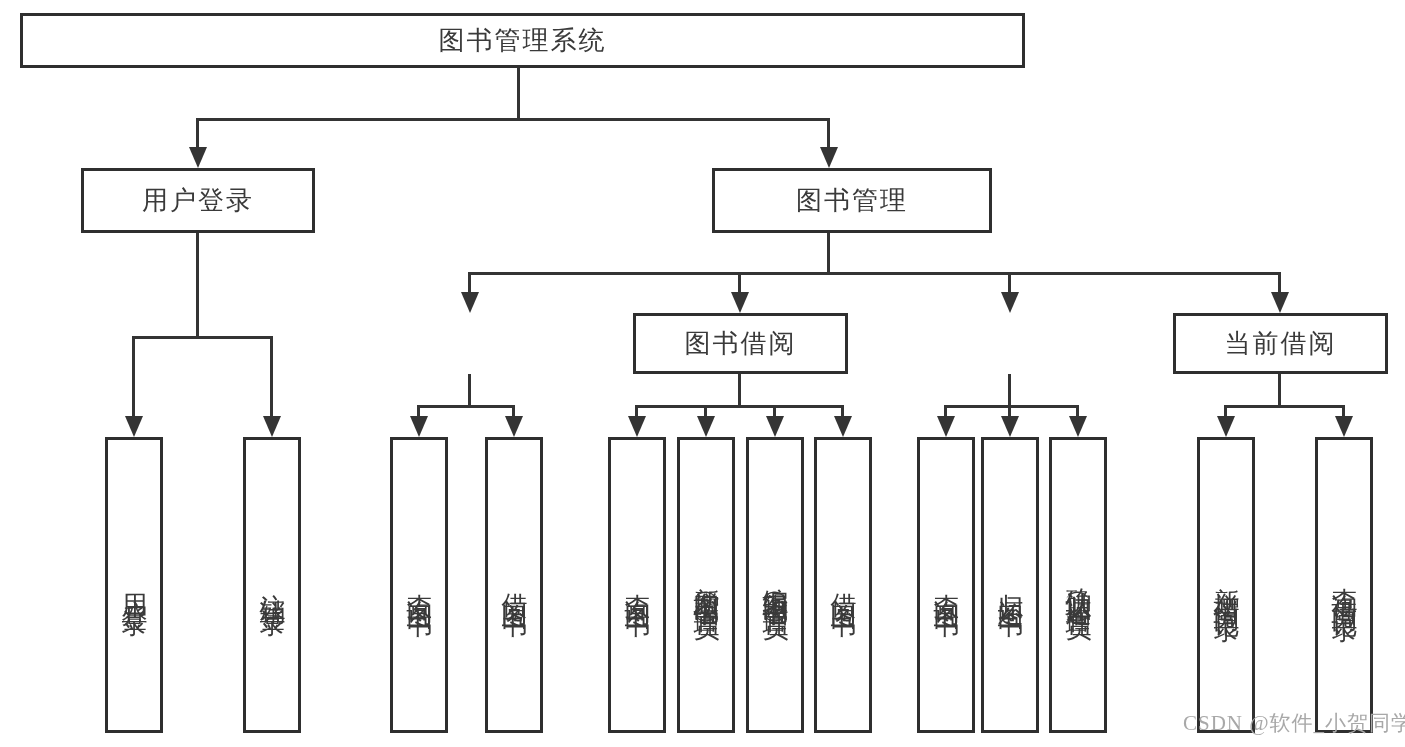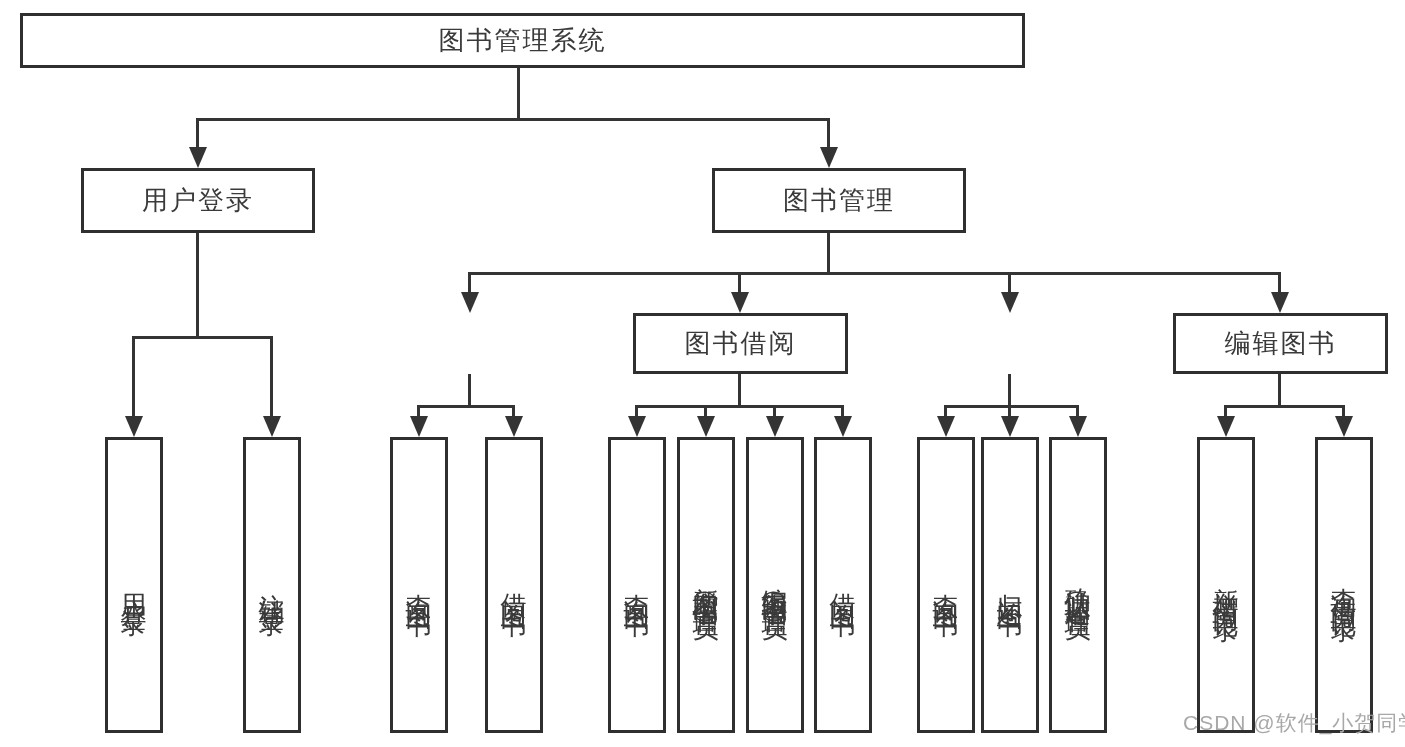--- a/index.html
+++ b/index.html
@@ -1,17 +1,17 @@
 <!DOCTYPE html>
 <html><head>
 <meta charset="utf-8">
 <style>
   html,body{margin:0;padding:0;background:#ffffff;}
   .canvas{position:relative;width:1405px;height:747px;background:#ffffff;overflow:hidden;
-          font-family:Liberation Sans, sans-serif;color:#333333;}
+          font-family:Liberation Serif, serif;color:#333333;}
   .box{position:absolute;box-sizing:border-box;border:3px solid #2f2f2f;background:#ffffff;
        display:flex;align-items:center;justify-content:center;
        font-size:26px;color:#3a3a3a;letter-spacing:2px;white-space:nowrap;}
   .leaf{position:absolute;box-sizing:border-box;border:3px solid #2f2f2f;background:#ffffff;
         display:flex;align-items:center;justify-content:center;
         writing-mode:vertical-rl;text-orientation:mixed;
         font-size:26px;color:#3a3a3a;letter-spacing:6px;line-height:1;}
   .vl{position:absolute;width:3px;background:#343434;}
   .hl{position:absolute;height:3px;background:#343434;}
   .tri{position:absolute;width:0;height:0;
@@ -28,42 +28,42 @@
   <div class="box" style="left:20px;top:13px;width:1005px;height:55px;">图书管理系统</div>
 
   <div class="vl" style="left:517px;top:68px;height:53px;"></div>
   <div class="hl" style="left:196px;top:118px;width:634px;"></div>
   <div class="vl" style="left:196px;top:118px;height:34px;"></div>
   <div class="tri" style="left:189px;top:147px;"></div>
   <div class="vl" style="left:827px;top:118px;height:34px;"></div>
   <div class="tri" style="left:820px;top:147px;"></div>
 
   <div class="box" style="left:81px;top:168px;width:234px;height:65px;">用户登录</div>
-  <div class="box" style="left:712px;top:168px;width:254px;height:65px;">图书管理</div>
+  <div class="box" style="left:712px;top:168px;width:280px;height:65px;">图书管理</div>
 
   <div class="vl" style="left:196px;top:233px;height:106px;"></div>
   <div class="hl" style="left:132px;top:336px;width:141px;"></div>
   <div class="vl" style="left:132px;top:336px;height:84px;"></div>
   <div class="tri" style="left:125px;top:416px;"></div>
   <div class="vl" style="left:270px;top:336px;height:84px;"></div>
   <div class="tri" style="left:263px;top:416px;"></div>
 
   <div class="vl" style="left:827px;top:233px;height:42px;"></div>
   <div class="hl" style="left:468px;top:272px;width:813px;"></div>
   <div class="vl" style="left:468px;top:272px;height:24px;"></div>
   <div class="tri" style="left:461px;top:292px;"></div>
   <div class="vl" style="left:738px;top:272px;height:24px;"></div>
   <div class="tri" style="left:731px;top:292px;"></div>
   <div class="vl" style="left:1008px;top:272px;height:24px;"></div>
   <div class="tri" style="left:1001px;top:292px;"></div>
   <div class="vl" style="left:1278px;top:272px;height:24px;"></div>
   <div class="tri" style="left:1271px;top:292px;"></div>
 
   <div class="box" style="left:633px;top:313px;width:215px;height:61px;">图书借阅</div>
-  <div class="box" style="left:1173px;top:313px;width:215px;height:61px;">编辑图书</div>
+  <div class="box" style="left:1173px;top:313px;width:215px;height:61px;">当前借阅</div>
 
   <div class="vl" style="left:468px;top:374px;height:34px;"></div>
   <div class="hl" style="left:417px;top:405px;width:98px;"></div>
   <div class="vl" style="left:417px;top:405px;height:16px;"></div>
   <div class="tri" style="left:410px;top:416px;"></div>
   <div class="vl" style="left:512px;top:405px;height:16px;"></div>
   <div class="tri" style="left:505px;top:416px;"></div>
 
   <div class="vl" style="left:738px;top:374px;height:34px;"></div>
   <div class="hl" style="left:635px;top:405px;width:209px;"></div>

